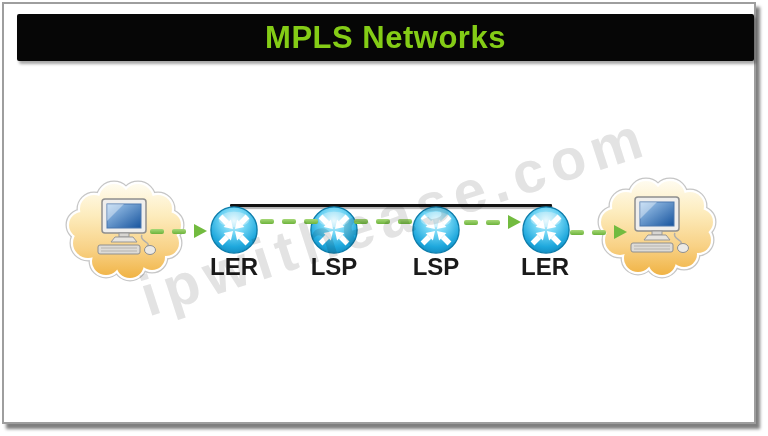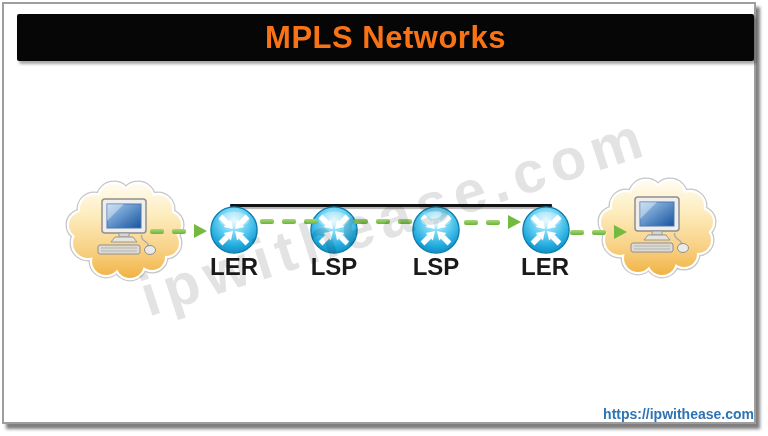--- a/index.html
+++ b/index.html
@@ -12,21 +12,21 @@
     background:#ffffff;border:2px solid #9e9e9e;
     box-shadow:4px 5px 3px rgba(105,105,105,0.85);
   }
   .title-bar{
     position:absolute;left:13px;top:10px;width:737px;height:47px;
     background:#060606;border-radius:2px;
     box-shadow:2px 3px 3px rgba(0,0,0,0.35);
     display:flex;align-items:center;justify-content:center;
   }
   .title-bar span{
-    color:#f97316;font-size:31px;font-weight:bold;letter-spacing:0.5px;
+    color:#84cc16;font-size:31px;font-weight:bold;letter-spacing:0.5px;
   }
   .watermark{
     position:absolute;left:100px;top:168px;width:580px;height:86px;
     display:flex;align-items:center;justify-content:center;
     transform:rotate(-18deg);
     font-size:58px;font-weight:bold;letter-spacing:7px;
     color:#e3e3e3;mix-blend-mode:multiply;
     z-index:50;pointer-events:none;white-space:nowrap;
   }
   .lbl{
@@ -202,16 +202,15 @@
       </svg>
     <svg class="router" style="left:517px;top:201px;" viewBox="0 0 52 52">
         <use href="#routerBody"></use>
       </svg>
 
     <div class="lbl rlabel" style="left:200px;">LER</div>
     <div class="lbl rlabel" style="left:300px;">LSP</div>
     <div class="lbl rlabel" style="left:402px;">LSP</div>
     <div class="lbl rlabel" style="left:511px;">LER</div>
 
-    <a class="footer-link">https://ipwithease.com</a>
 
   </div>
 </div>
 
 </body></html>

